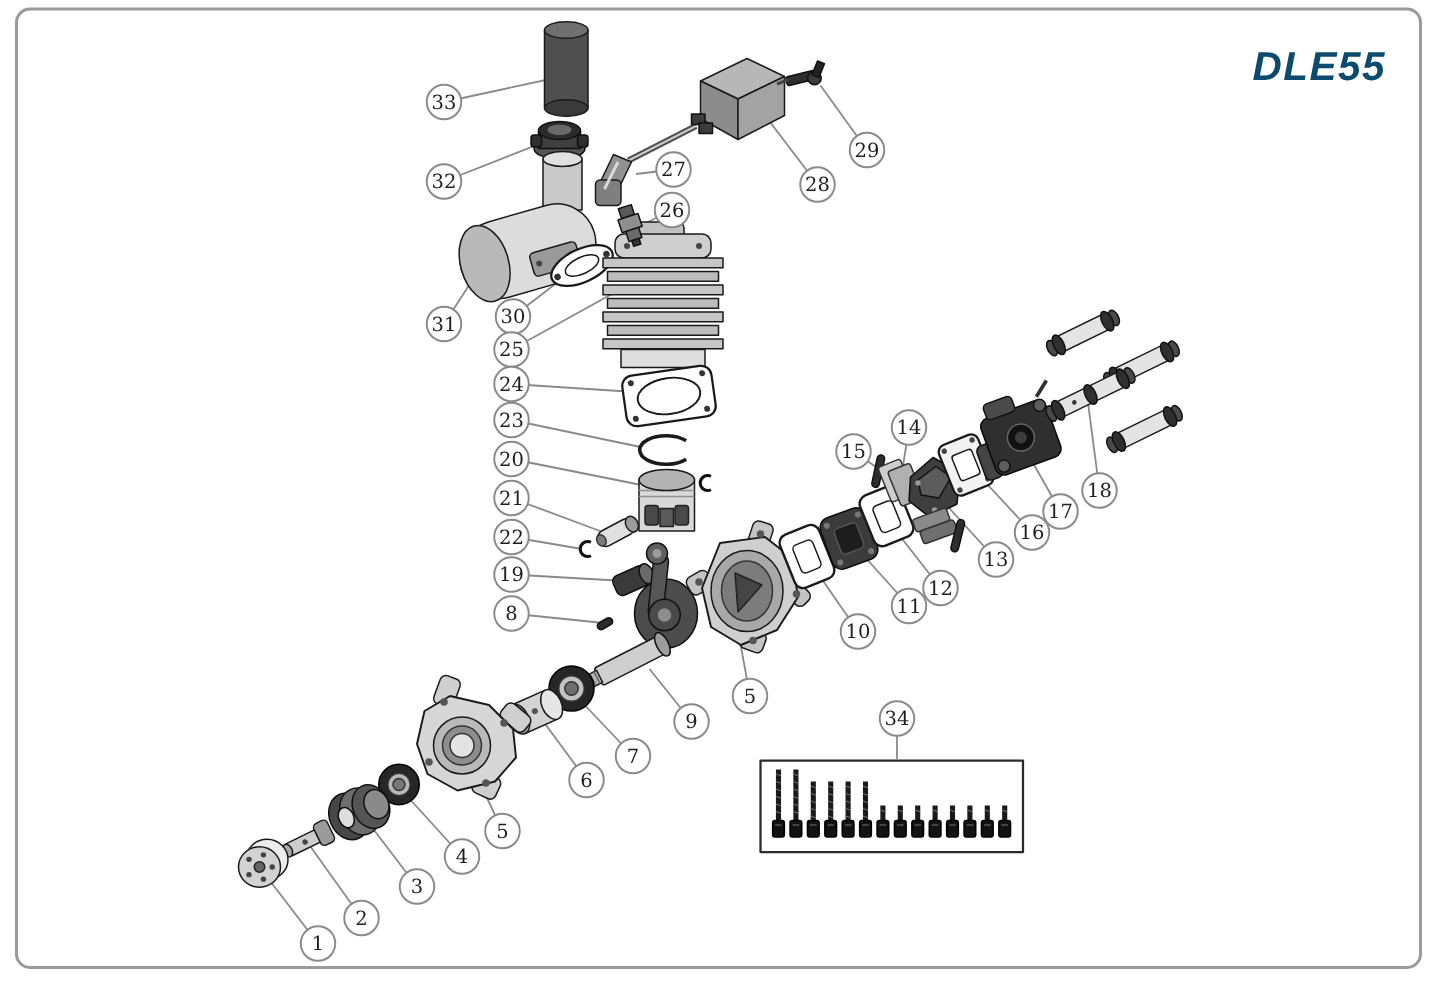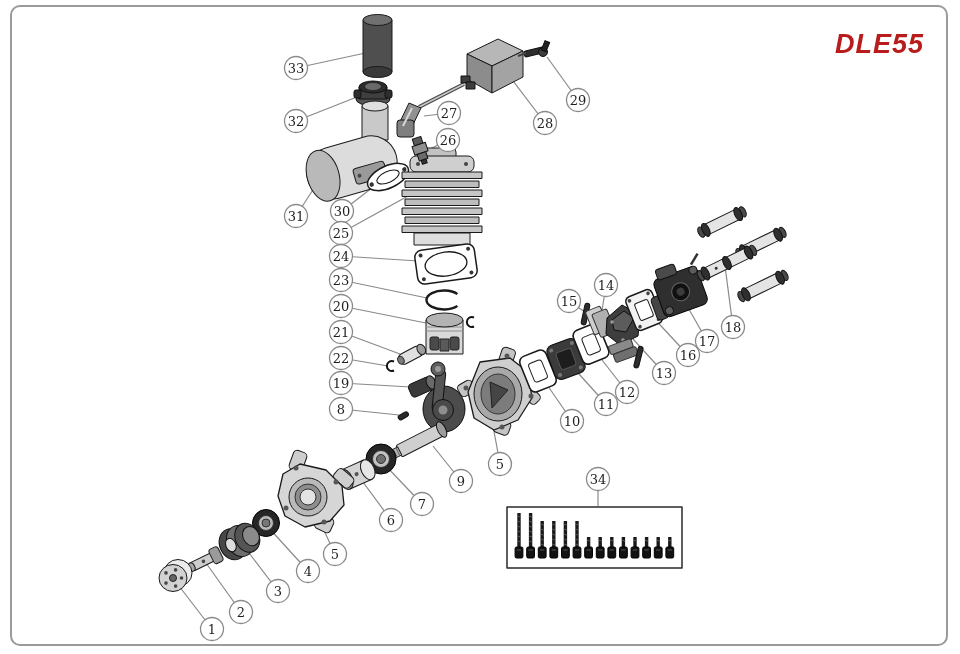--- a/index.html
+++ b/index.html
@@ -1,21 +1,21 @@
 <!DOCTYPE html>
 <html><head>
 <meta charset="utf-8">
 <style>
   html,body{margin:0;padding:0;background:#fff;width:960px;height:654px;overflow:hidden;
             font-family:"Liberation Sans",sans-serif;}
   .stage{position:relative;width:960px;height:654px;background:#fff;}
   .frame{position:absolute;left:10px;top:5px;width:938px;height:641px;
          border:2px solid #9a9a9a;border-radius:10px;box-sizing:border-box;pointer-events:none;}
   .title{position:absolute;top:29px;right:36px;font-style:italic;font-weight:bold;
-         font-size:27px;letter-spacing:1px;color:#b91c1c;font-family:"Liberation Sans",sans-serif;}
+         font-size:27px;letter-spacing:1px;color:#0c4a6e;font-family:"Liberation Sans",sans-serif;}
   svg{position:absolute;left:0;top:0;}
   text.callout-num{font-family:"DejaVu Serif",serif;font-size:13px;fill:#1f1f1f;}
 </style>
 </head>
 <body>
 
 <div class="stage">
   <div class="frame"></div>
   <div class="title">DLE55</div>
 

